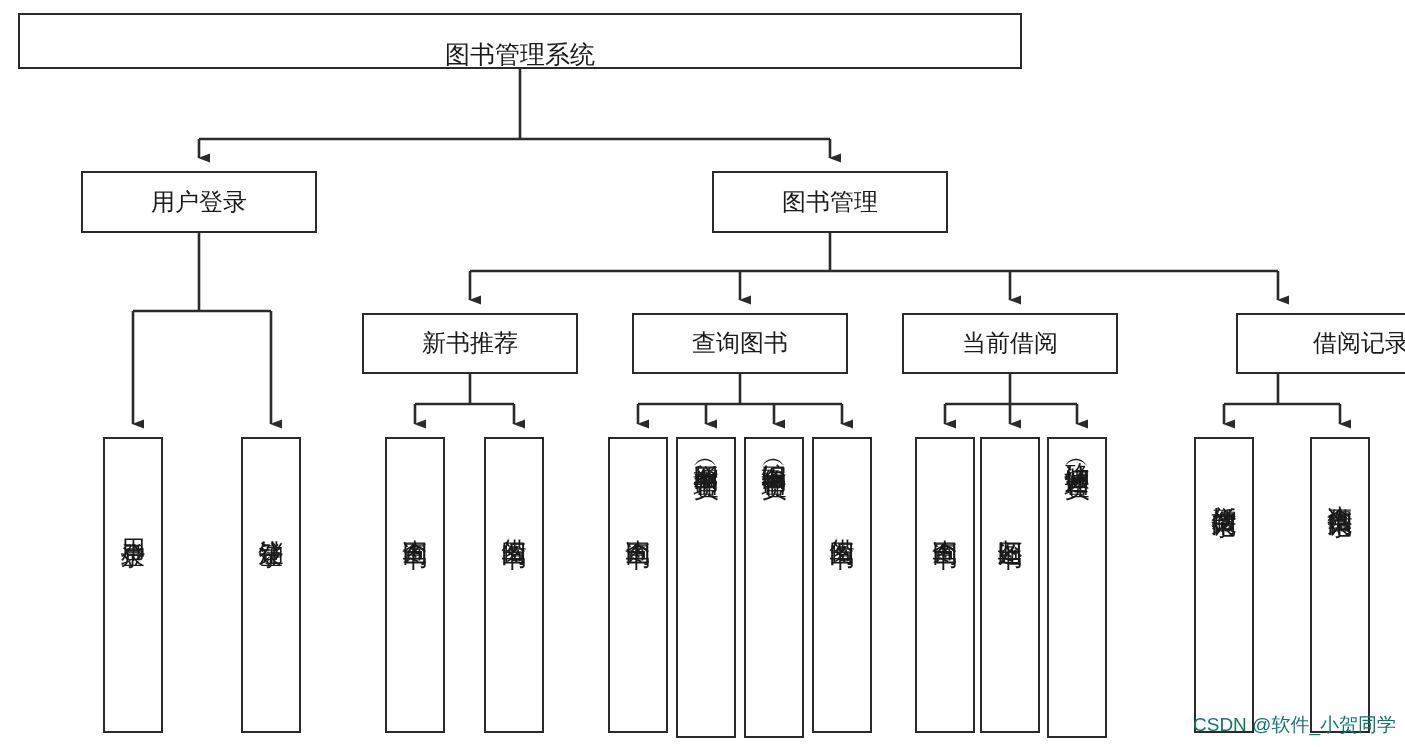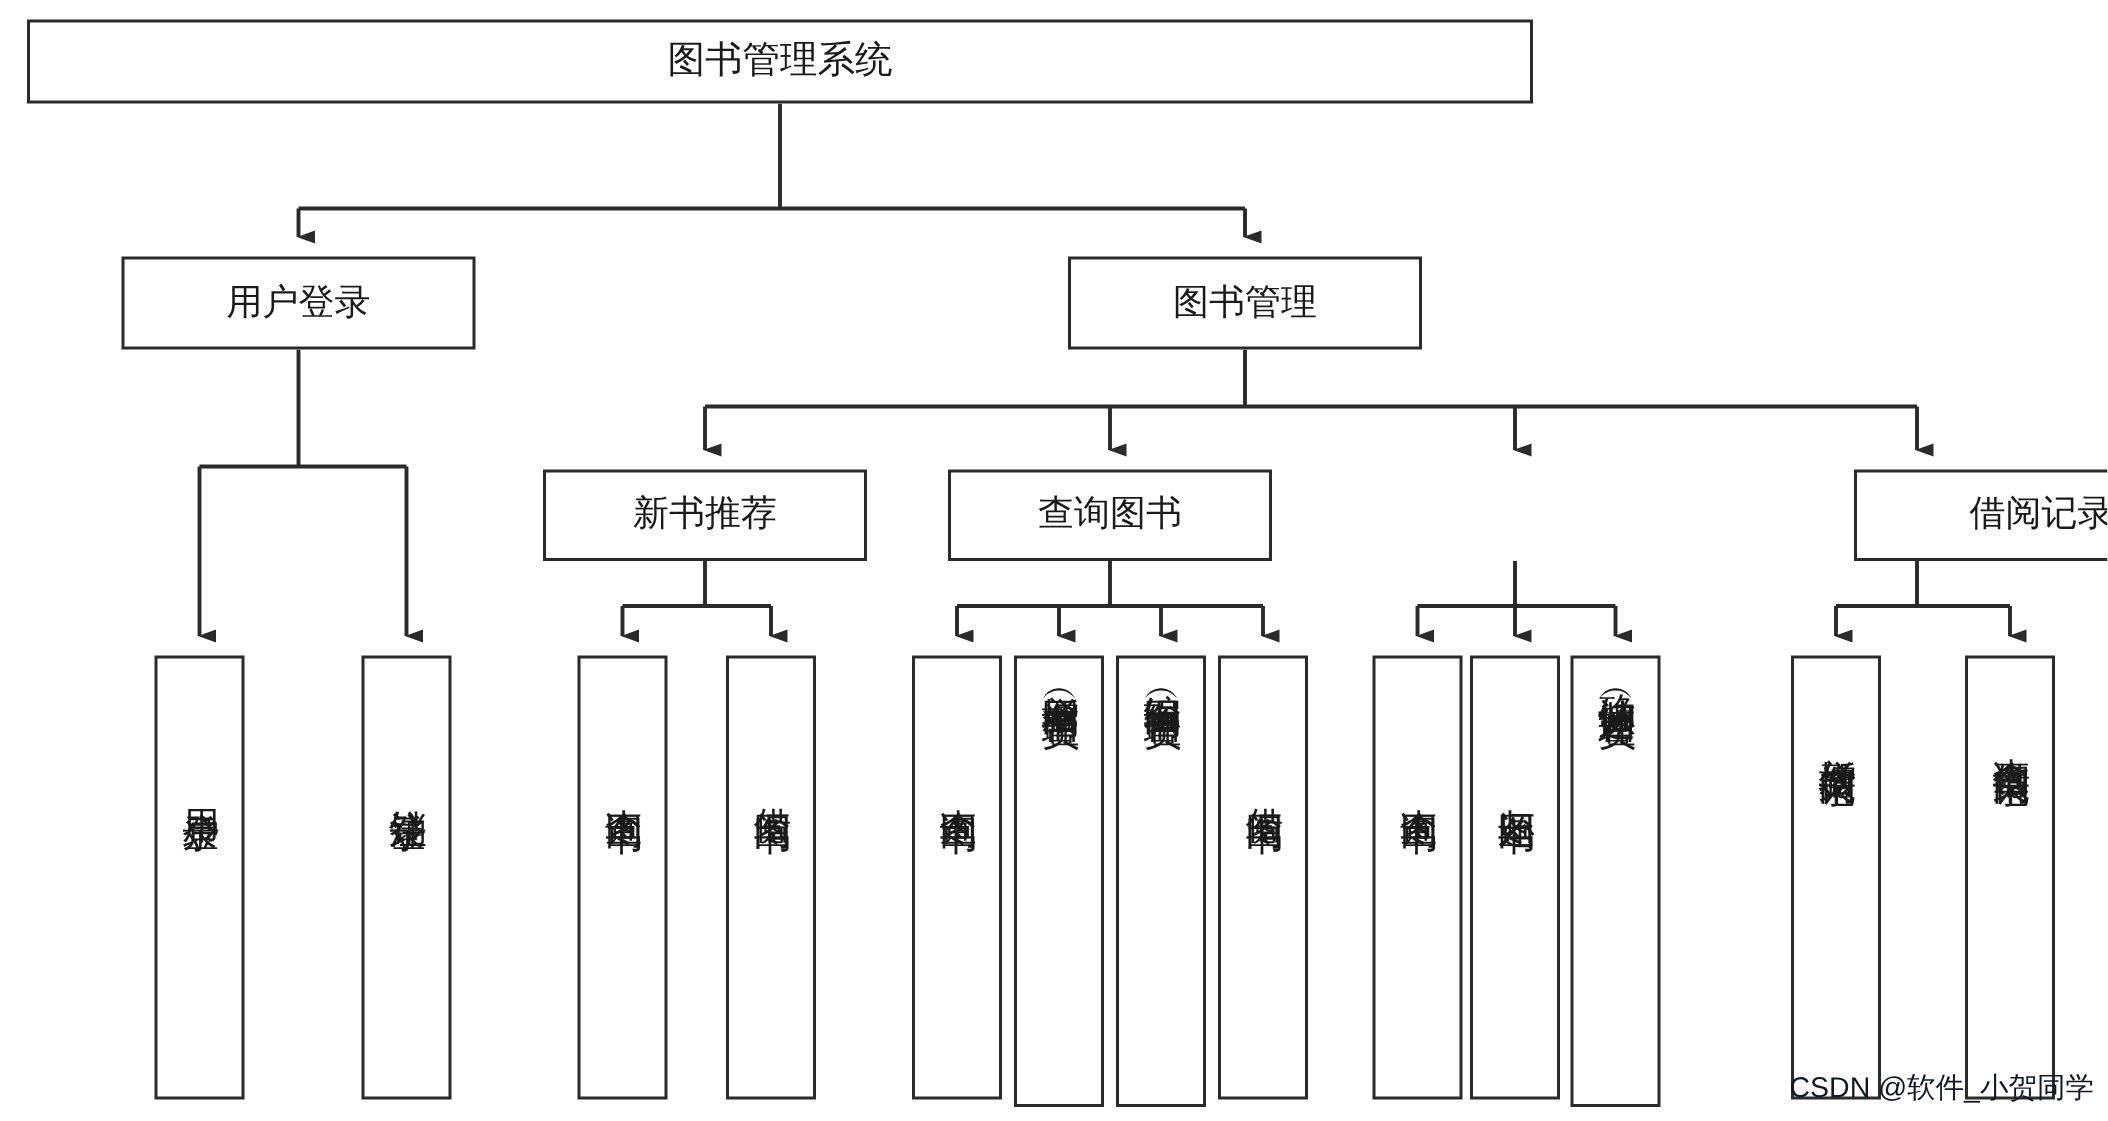--- a/index.html
+++ b/index.html
@@ -31,20 +31,21 @@
     box-sizing: border-box;
     border: 2.4px solid #2b2b2b;
     background: #ffffff;
     display: flex;
     align-items: center;
     justify-content: center;
     z-index: 2;
   }
   .node.root {
     font-size: 25px;
+    align-items: flex-end;
   }
   .node.lvl2 {
     font-size: 24px;
   }
   .node.lvl3 {
     font-size: 24px;
     align-items: center;
   }
   .node.leaf {
     font-size: 25px;
@@ -68,21 +69,21 @@
     line-height: 1.0;
     letter-spacing: 2px;
     white-space: nowrap;
     text-align: center;
   }
   .watermark {
     position: absolute;
     left: 1193px;
     top: 712px;
     font-size: 19px;
-    color: #0f172a;
+    color: #0f766e;
     white-space: nowrap;
     z-index: 5;
     font-family: "Liberation Sans", "DejaVu Sans", sans-serif;
   }
 </style>
 </head>
 <body>
 
 <div id="canvas">
 
@@ -146,20 +147,23 @@
   <div class="node lvl2" style="left:712px; top:171px; width:236px; height:62px;">
     <span class="label">图书管理</span>
   </div>
 
   <div class="node lvl3" style="left:362px; top:313px; width:216px; height:61px;">
     <span class="label">新书推荐</span>
   </div>
   <div class="node lvl3" style="left:632px; top:313px; width:216px; height:61px;">
     <span class="label">查询图书</span>
   </div>
+  <div class="node lvl3" style="left:902px; top:313px; width:216px; height:61px;">
+    <span class="label">当前借阅</span>
+  </div>
   <div class="node lvl3" style="left:1236px; top:313px; width:250px; height:61px;">
     <span class="label">借阅记录</span>
   </div>
 
   <div class="node leaf" style="left:103px; top:437px; width:60px; height:296px; padding-top:80px;">
     <span class="vlabel">用户登录</span>
   </div>
   <div class="node leaf" style="left:241px; top:437px; width:60px; height:296px; padding-top:80px;">
     <span class="vlabel">注销登录</span>
   </div>

